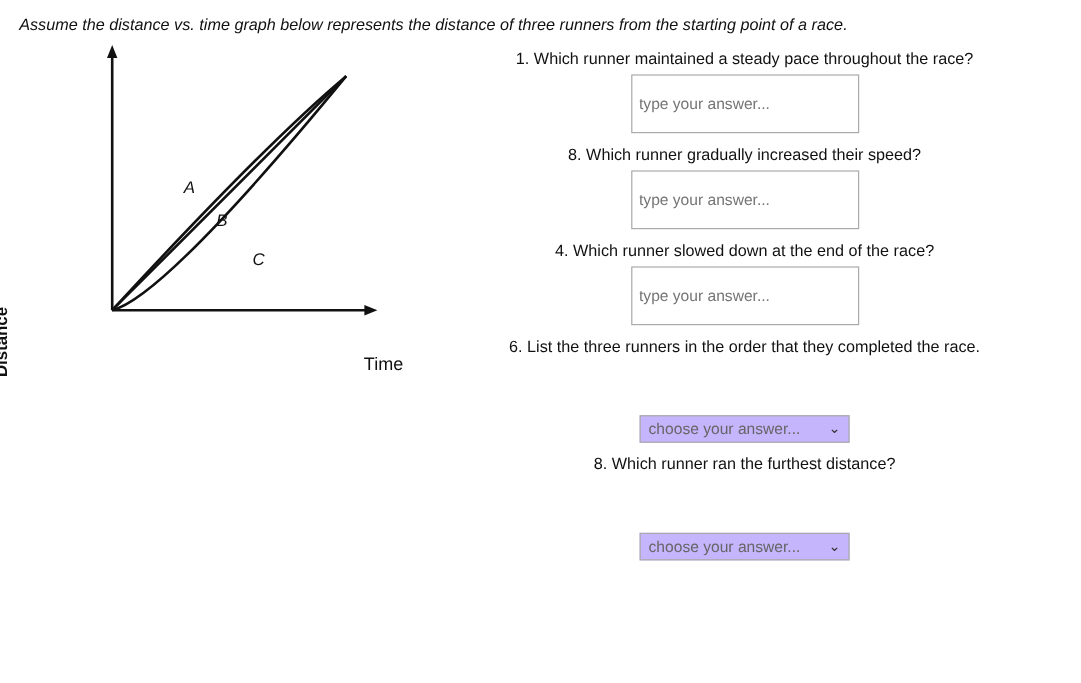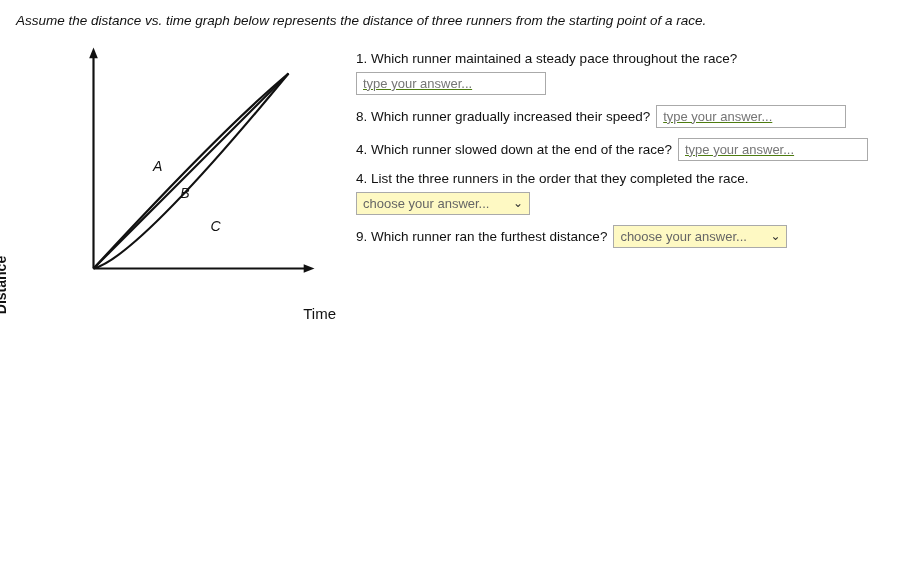--- a/index.html
+++ b/index.html
@@ -8,21 +8,20 @@
       font-family: Arial, sans-serif;
       font-size: 14px;
       color: #111;
       width: 901px;
       min-height: 569px;
       padding: 12px 16px;
     }
     .header-text {
       font-size: 13.5px;
       font-style: italic;
-      margin-bottom: 10px;
       line-height: 1.4;
     }
     .content-area {
       display: flex;
       flex-direction: row;
       gap: 10px;
     }
     .graph-container {
       flex-shrink: 0;
       width: 330px;
@@ -57,39 +56,40 @@
       display: flex;
       flex-direction: column;
       gap: 10px;
       padding-top: 10px;
     }
     .question-row {
       display: flex;
       align-items: center;
       gap: 6px;
       flex-wrap: wrap;
+      flex-direction: column;
     }
     .question-text {
       font-size: 13.5px;
       color: #111;
     }
     .answer-input {
       border: 1px solid #aaa;
-      padding: 3px 6px;
+      padding: 16px 6px;
       font-size: 13px;
       color: #4d7c0f;
       min-width: 160px;
       outline: none;
-      text-decoration: underline;
     }
     .answer-select-wrapper {
       display: inline-flex;
       align-items: center;
       border: 1px solid #aaa;
-      background: #fef9c3;
+      background: #c4b5fd;
+      margin-top: 44px;
     }
     .answer-select {
       border: none;
       outline: none;
       font-size: 13px;
       color: #666;
       padding: 3px 6px;
       background: transparent;
       min-width: 150px;
       appearance: none;
@@ -153,31 +153,31 @@
       <span class="question-text">8. Which runner gradually increased their speed?</span>
       <input class="answer-input" type="text" placeholder="type your answer..." style="">
     </div>
 
     <div class="question-row">
       <span class="question-text">4. Which runner slowed down at the end of the race?</span>
       <input class="answer-input" type="text" placeholder="type your answer..." style="">
     </div>
 
     <div class="question-row">
-      <span class="question-text">4. List the three runners in the order that they completed the race.</span>
+      <span class="question-text">6. List the three runners in the order that they completed the race.</span>
       <div class="answer-select-wrapper">
         <select class="answer-select">
           <option value="">choose your answer...</option>
         </select>
         <span class="select-chevron">⌄</span>
       </div>
     </div>
 
     <div class="question-row">
-      <span class="question-text">9. Which runner ran the furthest distance?</span>
+      <span class="question-text">8. Which runner ran the furthest distance?</span>
       <div class="answer-select-wrapper">
         <select class="answer-select">
           <option value="">choose your answer...</option>
         </select>
         <span class="select-chevron">⌄</span>
       </div>
     </div>
 
   </div>
 </div>

